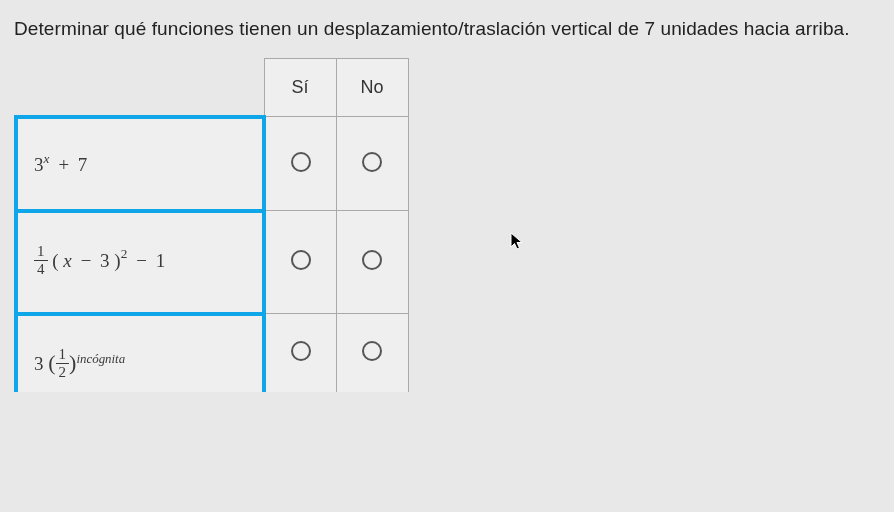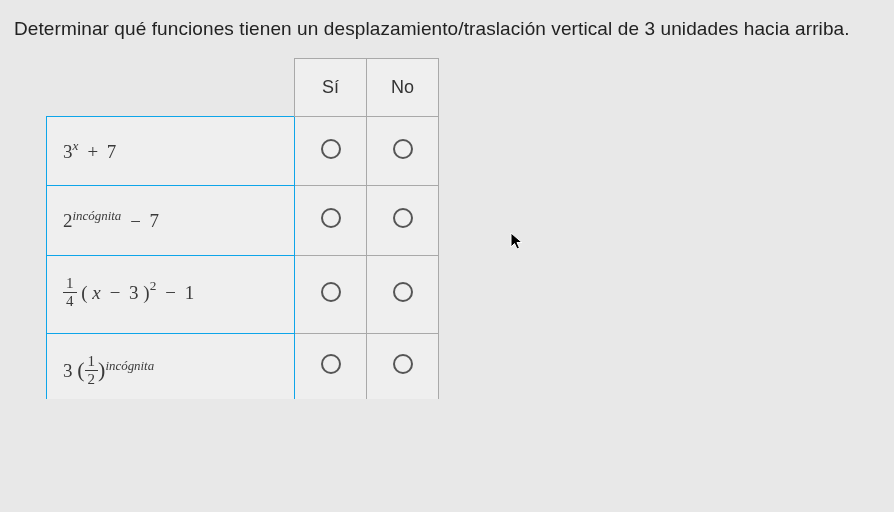--- a/index.html
+++ b/index.html
@@ -19,21 +19,20 @@
     }
     .prompt {
       font-size: 19px;
       font-weight: 400;
       color: #222;
       margin-bottom: 18px;
       letter-spacing: 0.1px;
     }
     .table-wrap {
       display: inline-block;
-      margin-left: 32px;
     }
     table {
       border-collapse: collapse;
     }
     th, td {
       background: #efefef;
     }
     .hdr-blank {
       border: none;
       background: #e8e8e8;
@@ -41,23 +40,23 @@
     .hdr-cell {
       border: 1px solid #a9a9a9;
       text-align: center;
       font-weight: 400;
       font-size: 18px;
       padding: 18px 0;
       width: 72px;
       color: #333;
     }
     .fn-cell {
-      border: 1px solid #0ea5e9;
+      border: 4px solid #0ea5e9;
       width: 248px;
-      padding: 22px 16px;
+      padding: 33px 16px;
       font-family: "Times New Roman", serif;
       font-size: 19px;
       font-style: italic;
       color: #3a3a3a;
       vertical-align: middle;
     }
     .fn-cell.last {
       border-bottom: none;
       padding-bottom: 10px;
     }
@@ -118,37 +117,32 @@
       width: 14px;
       height: 20px;
       pointer-events: none;
     }
   </style>
 </head>
 <body>
 
 
 
-<div class="prompt">Determinar qué funciones tienen un desplazamiento/traslación vertical de 3 unidades hacia arriba.</div>
+<div class="prompt">Determinar qué funciones tienen un desplazamiento/traslación vertical de 7 unidades hacia arriba.</div>
 
 <div class="table-wrap">
   <table>
     <tbody>
         <tr>
       <th class="hdr-blank"></th>
       <th class="hdr-cell">Sí</th>
       <th class="hdr-cell">No</th>
     </tr>
     <tr>
       <td class="fn-cell"><span class="rm">3</span><span class="sup">x</span> <span class="sp">+</span> <span class="rm">7</span></td>
-      <td class="radio-cell"><span class="radio"></span></td>
-      <td class="radio-cell"><span class="radio"></span></td>
-    </tr>
-    <tr>
-      <td class="fn-cell"><span class="rm">2</span><span class="supword">incógnita</span> <span class="sp">−</span> <span class="rm">7</span></td>
       <td class="radio-cell"><span class="radio"></span></td>
       <td class="radio-cell"><span class="radio"></span></td>
     </tr>
     <tr>
       <td class="fn-cell"><span class="frac"><span class="num">1</span><span class="den">4</span></span> <span class="rm">(</span> x <span class="sp">−</span> <span class="rm">3 )</span><span class="sup rm">2</span> <span class="sp">−</span> <span class="rm">1</span></td>
       <td class="radio-cell"><span class="radio"></span></td>
       <td class="radio-cell"><span class="radio"></span></td>
     </tr>
     <tr>
       <td class="fn-cell last"><span class="rm">3</span> <span class="rm" style="font-size:22px;">(</span><span class="frac"><span class="num">1</span><span class="den">2</span></span><span class="rm" style="font-size:22px;">)</span><span class="supword">incógnita</span></td>

